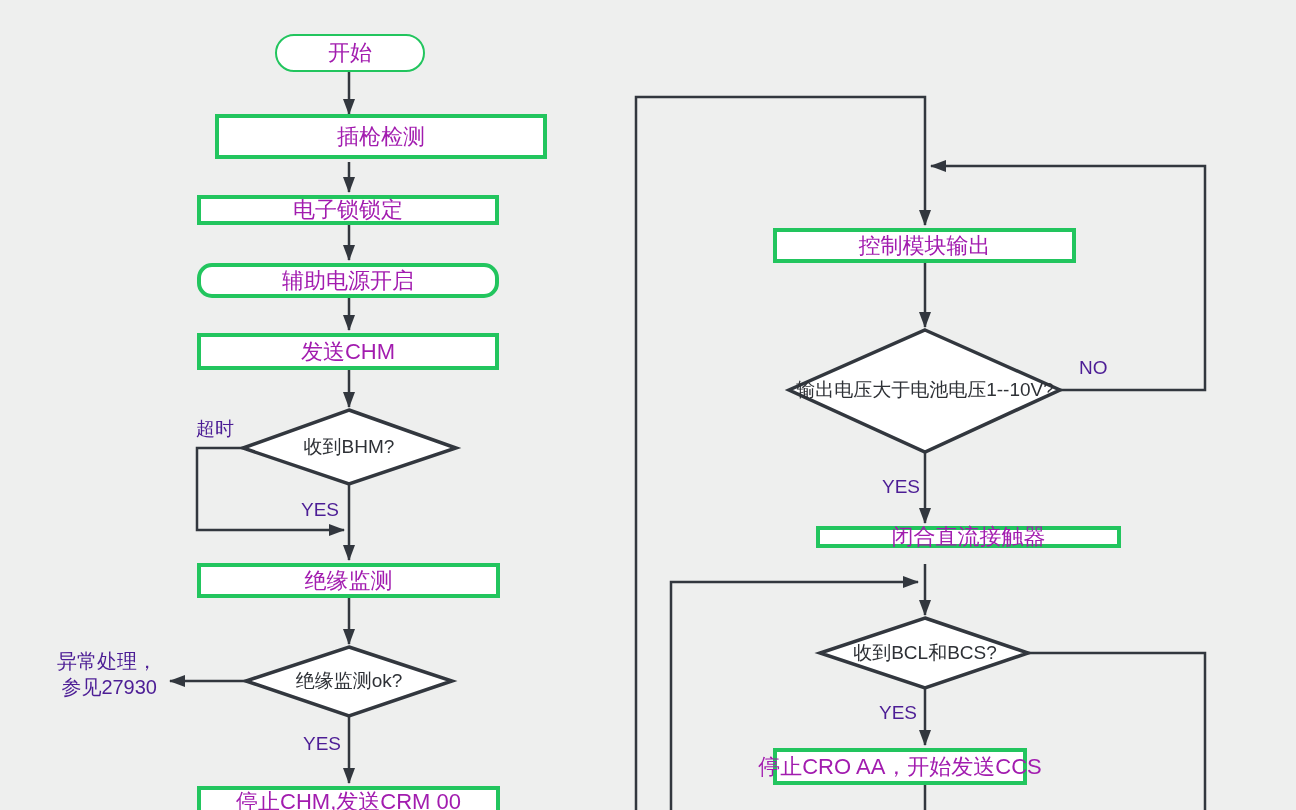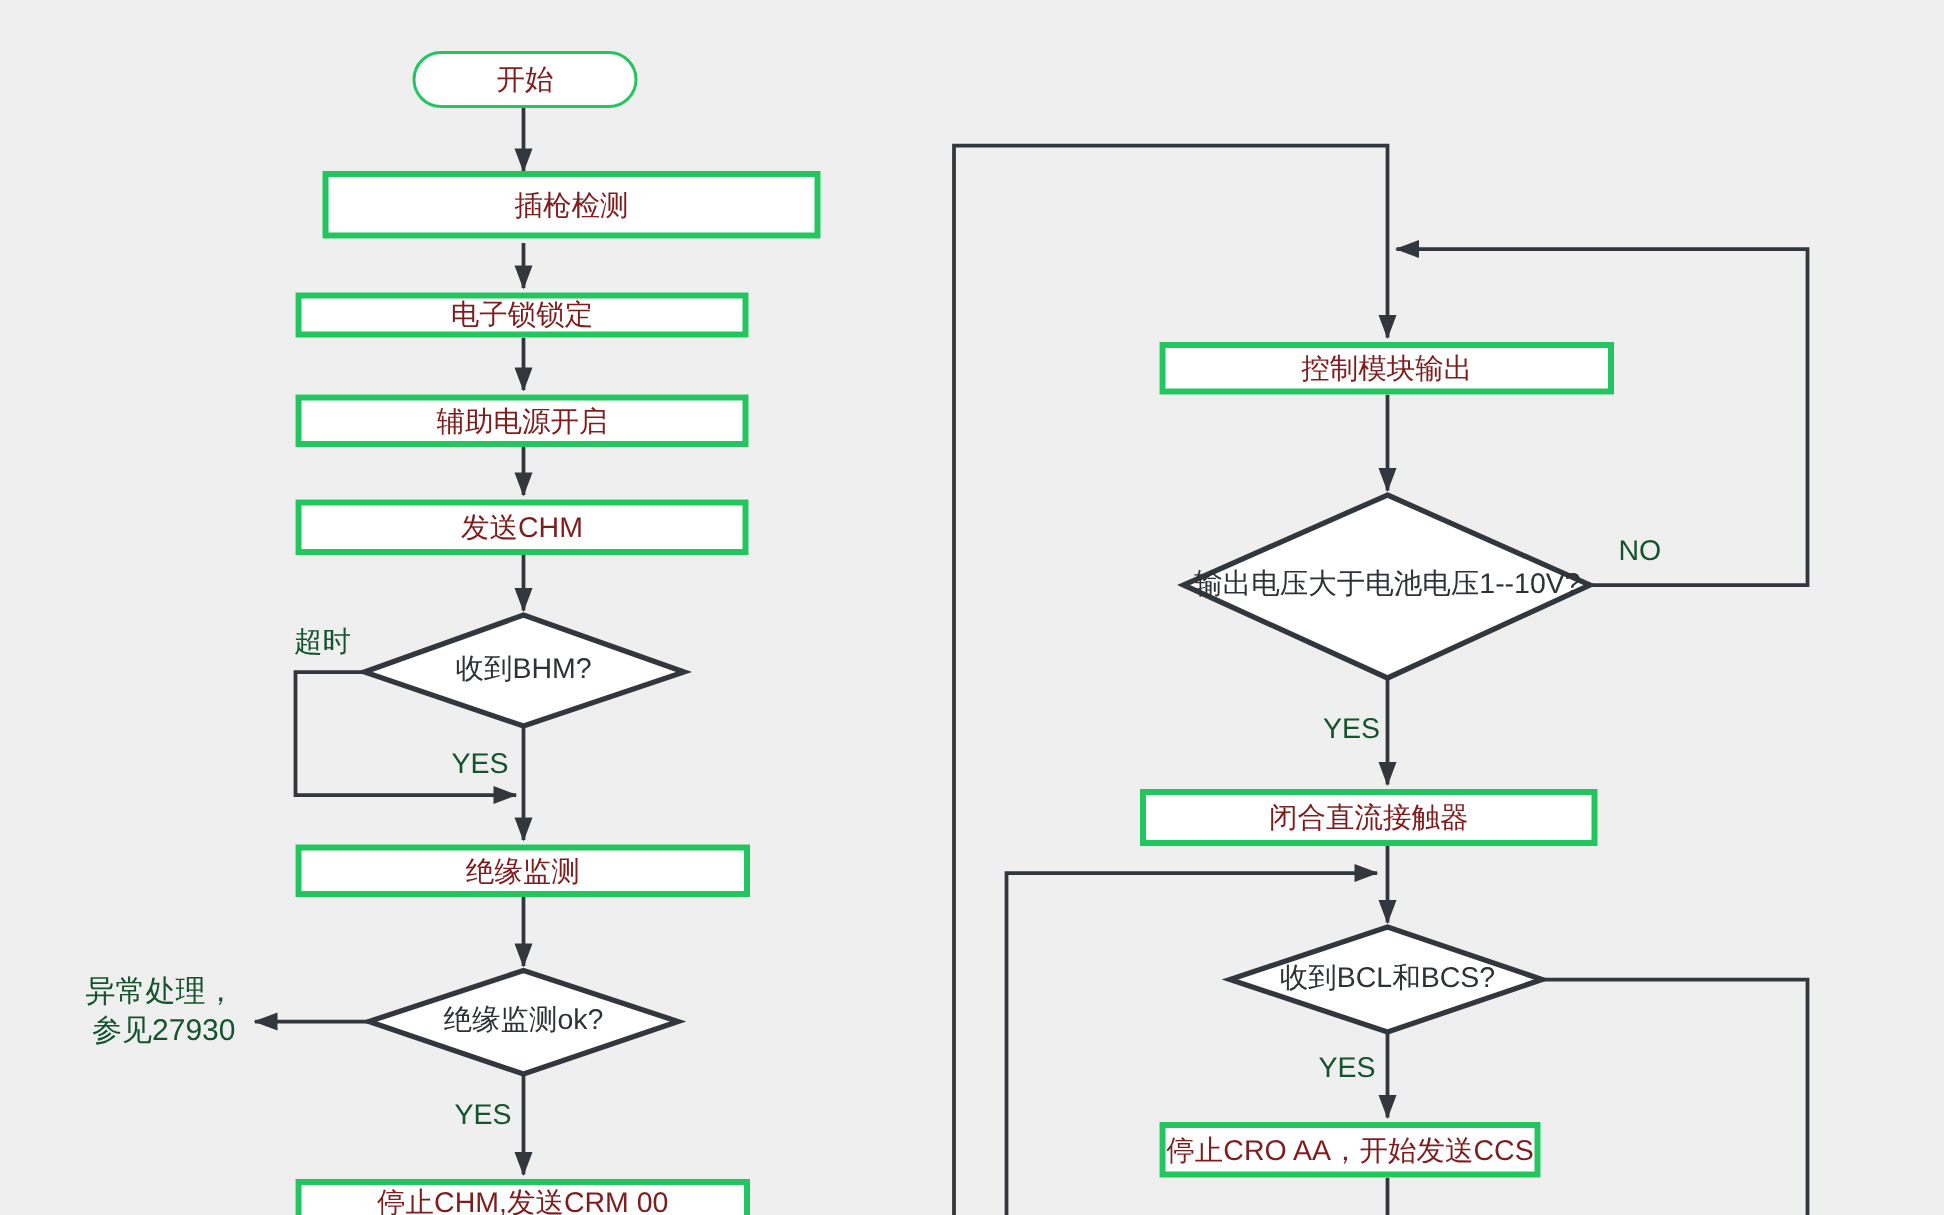--- a/index.html
+++ b/index.html
@@ -6,29 +6,29 @@
   .canvas{
     position:relative;width:1296px;height:810px;overflow:hidden;
     background:#eeefee;
     font-family:"Liberation Sans","DejaVu Sans",sans-serif;
     color:#2e3136;
   }
   .wires{position:absolute;left:0;top:0;width:1296px;height:810px;}
   .node{
     position:absolute;box-sizing:border-box;background:#ffffff;
     border:4px solid #22c55e;display:flex;align-items:center;justify-content:center;
-    font-size:19px;color:#7f1d1d;white-space:nowrap;
+    font-size:22px;color:#a21caf;white-space:nowrap;
   }
   .stadium{border-radius:20px;border-width:2.5px;}
   .dlabel{
     position:absolute;display:flex;flex-direction:row;align-items:center;justify-content:center;
     font-size:19px;color:#2e3136;text-align:center;line-height:1.25;white-space:nowrap;
   }
   .elabel{
-    position:absolute;font-size:19px;color:#14532d;line-height:1.3;white-space:nowrap;
+    position:absolute;font-size:19px;color:#4c1d95;line-height:1.3;white-space:nowrap;
   }
 </style>
 </head>
 <body>
 
 <div class="canvas">
 
   <svg class="wires" viewBox="0 0 1296 810" xmlns="http://www.w3.org/2000/svg">
     <defs>
       <marker id="arrow" markerUnits="userSpaceOnUse" markerWidth="18" markerHeight="14" refX="16" refY="7" orient="auto">
@@ -65,31 +65,31 @@
       <polygon points="925,618 1028,653 925,688 820,653"></polygon>
     </g>
   </svg>
 
   <div class="node stadium" style="left:275px;top:34px;width:150px;height:38px;">开始</div>
 
   <div class="node" style="left:215px;top:114px;width:332px;height:45px;">插枪检测</div>
 
   <div class="node" style="left:197px;top:195px;width:302px;height:30px;">电子锁锁定</div>
 
-  <div class="node" style="left:197px;top:263px;width:302px;height:35px;">辅助电源开启</div>
+  <div class="node" style="left:197px;top:263px;width:302px;height:35px;border-radius:15px;">辅助电源开启</div>
 
   <div class="node" style="left:197px;top:333px;width:302px;height:37px;">发送CHM</div>
 
   <div class="node" style="left:197px;top:563px;width:303px;height:35px;">绝缘监测</div>
 
   <div class="node" style="left:197px;top:786px;width:303px;height:32px;">停止CHM,发送CRM 00</div>
 
   <div class="node" style="left:773px;top:228px;width:303px;height:35px;">控制模块输出</div>
 
-  <div class="node" style="left:760px;top:526px;width:305px;height:38px;">闭合直流接触器</div>
+  <div class="node" style="left:816px;top:526px;width:305px;height:22px;">闭合直流接触器</div>
 
   <div class="node" style="left:773px;top:748px;width:254px;height:37px;">停止CRO AA，开始发送CCS</div>
 
   <div class="dlabel" style="left:259px;top:433px;width:180px;height:28px;">收到BHM?</div>
 
   <div class="dlabel" style="left:259px;top:667px;width:180px;height:28px;">绝缘监测ok?</div>
 
   <div class="dlabel" style="left:795px;top:364px;width:260px;height:52px;">
     <span>输出电压大于电池电压</span>
     <span>1--10V?</span>

